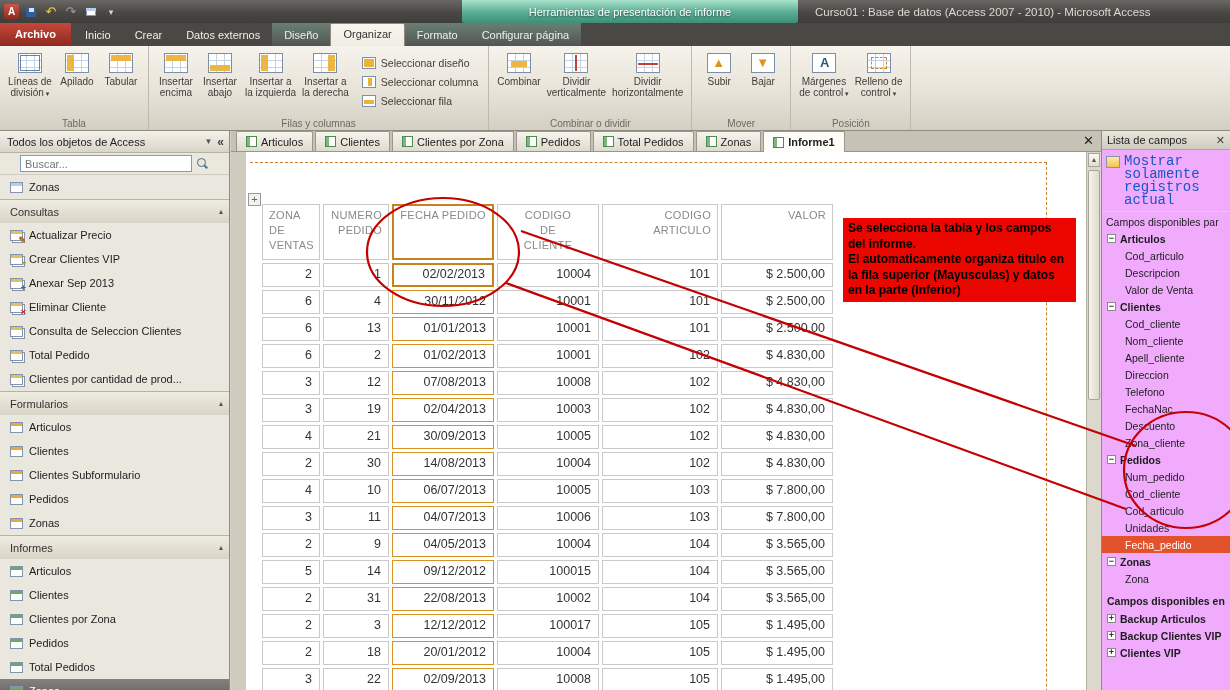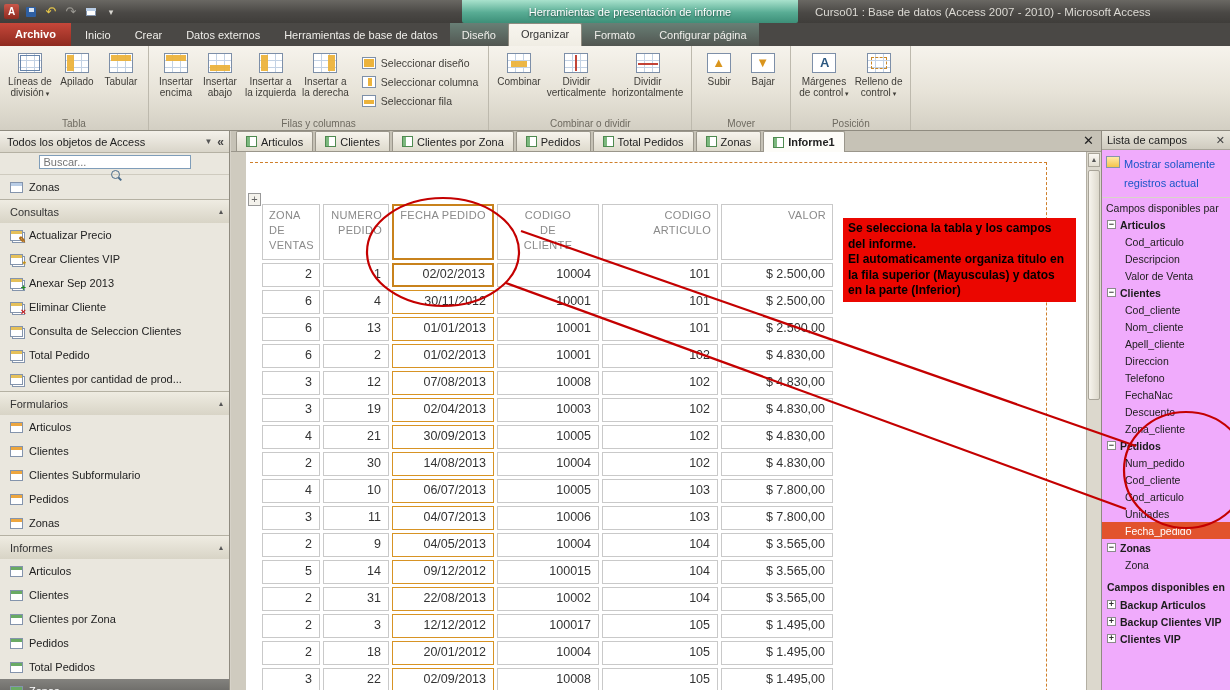--- a/index.html
+++ b/index.html
@@ -83,21 +83,21 @@
   .ic-sel-row::after { left:1px; right:1px; top:4px; height:4px; }
 
   
   .navpane { position:absolute; left:0; top:131px; width:230px; bottom:0; background:#eae7de;
     border-right:1px solid #8f8b80; overflow:hidden; }
   .nav-head { height:22px; background:linear-gradient(#f4f1ea,#d9d5c9); border-bottom:1px solid #b5b1a3;
     display:flex; align-items:center; padding:0 5px 0 7px; font-size:11px; color:#222; }
   .nav-head .ttl { flex:1; white-space:nowrap; overflow:hidden; }
   .nav-head .dd { font-size:8px; color:#555; margin:0 5px; }
   .nav-head .collapse { font-size:12px; color:#444; font-weight:bold; }
-  .nav-search { height:22px; padding:2px 0; border-bottom:1px solid #cfcbbf; display:flex; align-items:center;flex-direction:column; }
+  .nav-search { height:22px; padding:2px 20px; border-bottom:1px solid #cfcbbf; display:flex; align-items:center; }
   .nav-search input { flex:1; height:17px; border:1px solid #7f9db9; font-size:11px; padding:0 4px;
     font-family:"Liberation Sans",sans-serif; color:#333; }
   .nav-search .mag { width:14px; height:14px; position:relative; margin-left:3px; flex:none; }
   .nav-search .mag::before { content:""; position:absolute; left:2px; top:1px; width:7px; height:7px;
     border:1.5px solid #4a6b8a; border-radius:50%; }
   .nav-search .mag::after { content:""; position:absolute; left:9px; top:9px; width:4px; height:1.5px;
     background:#4a6b8a; transform:rotate(45deg); }
   .nrow { display:flex; align-items:center; height:24px; padding:0 6px 0 10px; font-size:11px; color:#222; }
   .nrow.section { background:linear-gradient(#efece2,#d8d4c6); border-top:1px solid #b5b1a3; color:#333; }
   .nrow.sel { background:linear-gradient(#83827e,#5a5956); color:#fff; }
@@ -166,21 +166,21 @@
 
   
   .flpane { position:absolute; right:0; top:131px; width:129px; bottom:0; background:#f0abfc;
     border-left:1px solid #8f8b80; overflow:hidden; }
   .fl-head { height:19px; background:linear-gradient(#e8e5db,#cfcbbf); border-bottom:1px solid #a8a498;
     display:flex; align-items:center; padding:0 5px; font-size:11px; color:#222; }
   .fl-head .x { margin-left:auto; font-size:11px; color:#444; }
   .fl-link { display:flex; padding:5px 3px 4px 4px; border-bottom:1px solid #d8d4c8; }
   .fl-link .li { width:14px; height:12px; border:1px solid #8494ac;
     background:linear-gradient(#ffe9a8,#f3c64a); margin-right:4px; margin-top:1px; flex:none; }
-  .fl-link .lt { color:#1856c8; font-size:11px; line-height:19px; width:96px; }
+  .fl-link .lt { color:#1856c8; font-size:14px; line-height:13px; width:96px;font-family:Liberation Mono, monospace; }
   .fl-avail { font-size:10.5px; color:#222; padding:4px 4px 2px; white-space:nowrap; overflow:hidden; }
   .flrow { display:flex; align-items:center; height:17px; font-size:10.5px; color:#1c1c1c; padding-left:5px; white-space:nowrap; }
   .flrow .box { width:9px; height:9px; border:1px solid #8a8a8a; background:#fff; margin-right:4px;
     flex:none; font-size:9px; line-height:7px; text-align:center; color:#333; }
   .flrow.grp { font-weight:bold; }
   .flrow.grp .box::before { content:"−"; }
   .flrow.oth { font-weight:bold; }
   .flrow.oth .box::before { content:"+"; }
   .flrow.fld { padding-left:23px; }
   .flrow.hdr { font-weight:bold; margin-top:4px; height:19px; }
@@ -202,21 +202,20 @@
   <div class="apptitle">Curso01 : Base de datos (Access 2007 - 2010)  -  Microsoft Access</div>
 </div>
 
 <div class="tabrow">
   <div style="display:flex;align-items:flex-end;height:23px;">
 
   <div class="rtab file"><span>Archivo</span></div>
       <div class="rtab"><span>Inicio</span></div>
       <div class="rtab"><span>Crear</span></div>
       <div class="rtab"><span>Datos externos</span></div>
-      <div class="rtab"><span>Herramientas de base de datos</span></div>
     </div>
   <div class="ctxzone">
 
   <div class="rtab"><span>Diseño</span></div>
       <div class="rtab active"><span>Organizar</span></div>
       <div class="rtab"><span>Formato</span></div>
       <div class="rtab"><span>Configurar página</span></div>
     </div>
 </div>
 

